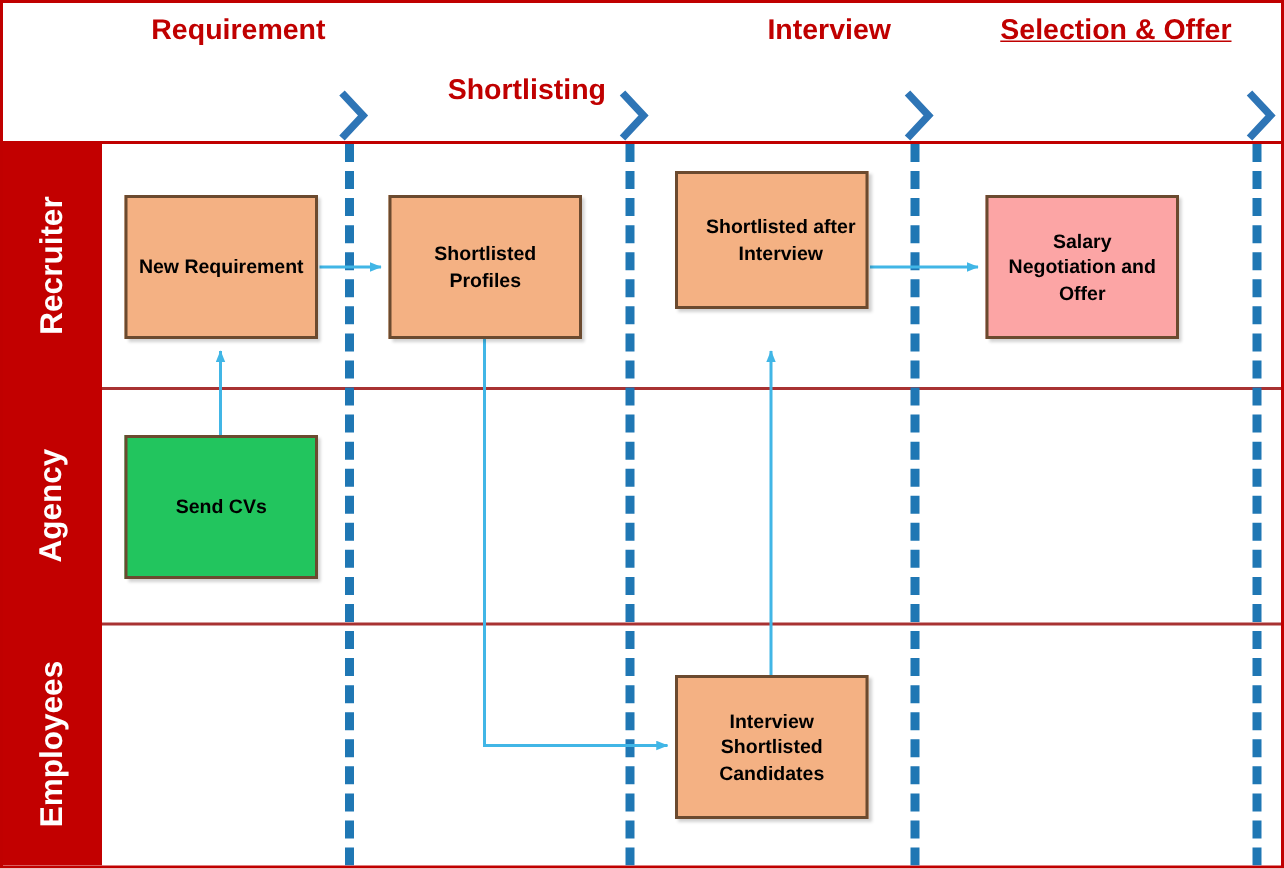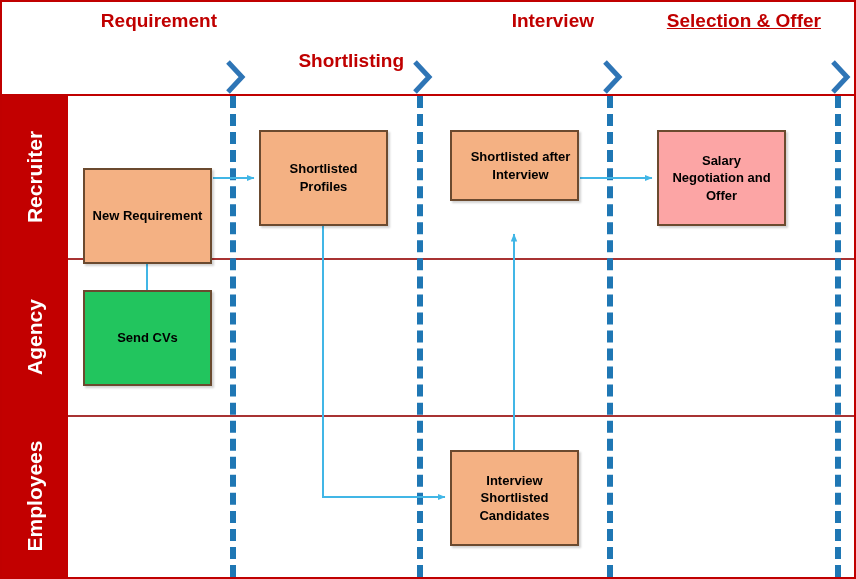--- a/index.html
+++ b/index.html
@@ -202,27 +202,27 @@
     <line x1="145" y1="288" x2="145" y2="232" stroke="#41b6e6" stroke-width="2" marker-end="url(#ah)"></line>
 
     <path d="M321,224 L321,495 L443,495" fill="none" stroke="#41b6e6" stroke-width="2" marker-end="url(#ah)"></path>
 
     <line x1="512" y1="448" x2="512" y2="232" stroke="#41b6e6" stroke-width="2" marker-end="url(#ah)"></line>
 
     <line x1="578" y1="176" x2="650" y2="176" stroke="#41b6e6" stroke-width="2" marker-end="url(#ah)"></line>
   </svg>
 
   <div id="box-layer">
-      <div class="proc-box" style="left: 81px; top: 128px; width: 129px; height: 96px; background: rgb(244, 177, 131); border-color: rgb(107, 74, 47); margin-top: 38px;">
+      <div class="proc-box" style="left: 81px; top: 128px; width: 129px; height: 96px; background: rgb(244, 177, 131); border-color: rgb(107, 74, 47);">
         <div>New Requirement</div>
       </div>
       <div class="proc-box" style="left: 257px; top: 128px; width: 129px; height: 96px; background: rgb(244, 177, 131); border-color: rgb(107, 74, 47);">
         <div>Shortlisted<br>Profiles</div>
       </div>
-      <div class="proc-box" style="left: 448px; top: 128px; width: 129px; height: 71px; background: rgb(244, 177, 131); border-color: rgb(107, 74, 47); padding-left: 16px;">
+      <div class="proc-box" style="left: 448px; top: 112px; width: 129px; height: 92px; background: rgb(244, 177, 131); border-color: rgb(107, 74, 47); padding-left: 16px;">
         <div>Shortlisted after<br>Interview</div>
       </div>
       <div class="proc-box" style="left: 655px; top: 128px; width: 129px; height: 96px; background: #fca5a5; border-color: rgb(107, 74, 47);">
         <div>Salary<br>Negotiation and<br>Offer</div>
       </div>
       <div class="proc-box" style="left: 81px; top: 288px; width: 129px; height: 96px; background: #22c55e; border-color: rgb(107, 74, 47);">
         <div>Send CVs</div>
       </div>
       <div class="proc-box" style="left: 448px; top: 448px; width: 129px; height: 96px; background: rgb(244, 177, 131); border-color: rgb(107, 74, 47);">
         <div>Interview<br>Shortlisted<br>Candidates</div>

